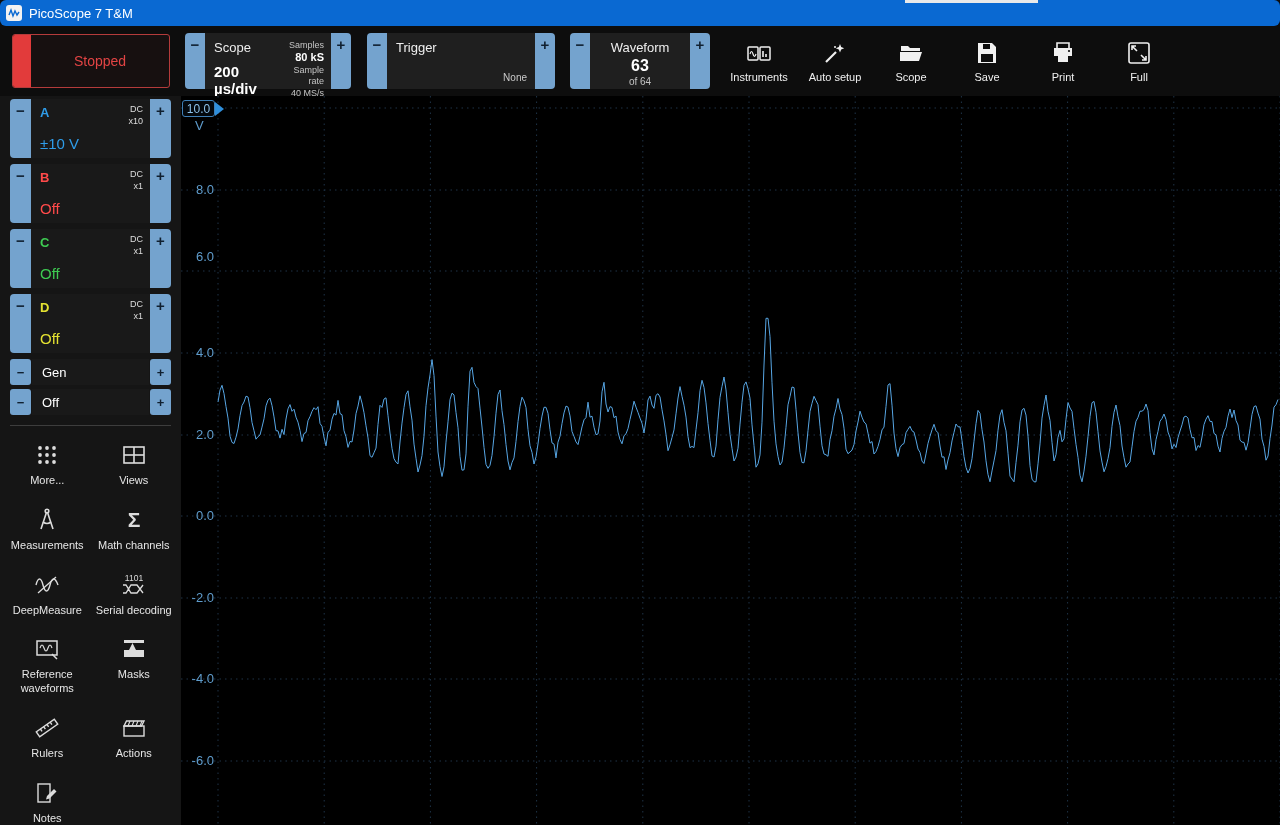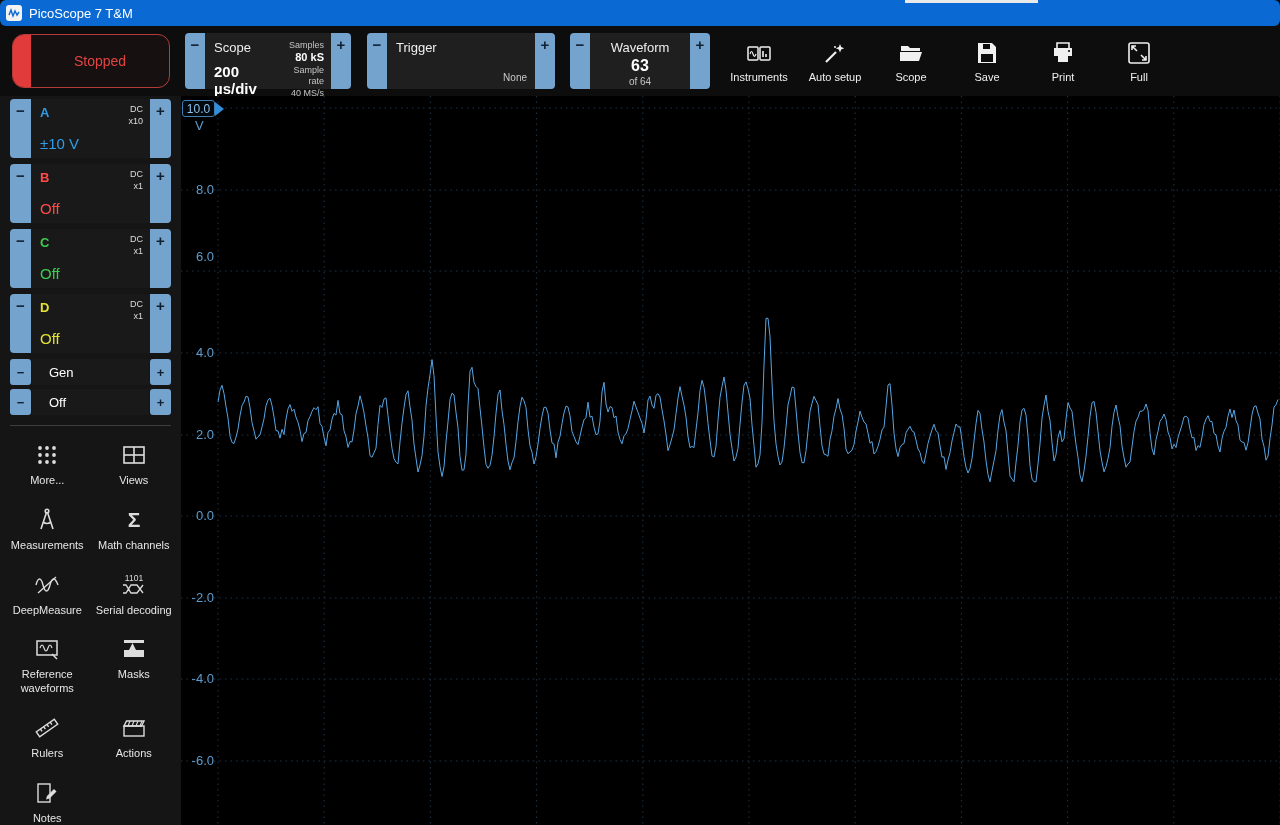--- a/index.html
+++ b/index.html
@@ -7,21 +7,21 @@
   body { background:#0d0d0d; font-family:"Liberation Sans", sans-serif; color:#fff; position:relative; }
 
   
   .titlebar { position:absolute; top:0; left:0; width:1280px; height:26px; background:#0a69d2; display:flex; align-items:center;border-radius:6px; }
   .titlebar .logo { width:16px; height:16px; margin:0 7px 0 6px; background:#f2f2f2; border-radius:3px; display:flex; align-items:center; justify-content:center; }
   .titlebar .app-title { font-size:13px; color:#fff; }
   .titlebar-accent { position:absolute; top:0; left:905px; width:133px; height:3px; background:#e9e9e9; }
 
   
   .toolbar { position:absolute; top:26px; left:0; width:1280px; height:70px; background:#0d0d0d; display:flex; align-items:center; }
-  .run-btn { margin-left:12px; width:158px; height:54px; border:1px solid #b53b3b; border-radius:12px; background:#171010; display:flex; overflow:hidden; cursor:pointer; }
+  .run-btn { margin-left:12px; width:158px; height:54px; border:1px solid #b53b3b; border-radius:3px; background:#171010; display:flex; overflow:hidden; cursor:pointer; }
   .run-btn .run-strip { width:18px; background:#e23b3b; }
   .run-btn .run-label { flex:1; display:flex; align-items:center; justify-content:center; color:#e24444; font-size:14px; }
 
   .group { display:flex; height:56px; }
   .group-btn { width:20px; background:#74a3ce; color:#102030; font-weight:bold; font-size:15px; display:flex; justify-content:center; align-items:flex-start; padding-top:3px; cursor:pointer; }
   .group-btn.minus { border-radius:4px 0 0 4px; }
   .group-btn.plus  { border-radius:0 4px 4px 0; }
   .group-body { background:#1f1f1f; }
 
   .scope-group { margin-left:15px; }
@@ -56,21 +56,21 @@
   .chan-btn.minus { border-radius:4px 0 0 4px; }
   .chan-btn.plus  { border-radius:0 4px 4px 0; }
   .chan-body { flex:1; background:#191919; position:relative; cursor:pointer; }
   .chan-id { position:absolute; top:6px; left:9px; font-size:13px; font-weight:bold; }
   .chan-coupling { position:absolute; top:5px; right:7px; font-size:9px; color:#ddd; }
   .chan-probe { position:absolute; top:17px; right:7px; font-size:9px; color:#ddd; }
   .chan-range { position:absolute; bottom:6px; left:9px; font-size:15px; }
 
   .gen-row { display:flex; width:161px; height:26px; margin:4px 0 0 10px; }
   .gen-btn { width:21px; background:#74a3ce; color:#102030; font-weight:bold; font-size:13px; display:flex; justify-content:center; align-items:center; border-radius:3px; cursor:pointer; }
-  .gen-body { flex:1; background:#191919; color:#fff; font-size:13px; display:flex; align-items:center; padding-left:17px; margin:0 1px; }
+  .gen-body { flex:1; background:#191919; color:#fff; font-size:13px; display:flex; align-items:center; padding-left:10px; margin:0 1px; }
 
   .side-divider { margin:10px 10px 4px 10px; border-top:1px solid #3d3d3d; }
 
   .tools-grid { display:grid; grid-template-columns:1fr 1fr; row-gap:17px; padding:10px 4px 0 4px; }
   .tool { display:flex; flex-direction:column; align-items:center; gap:4px; cursor:pointer; }
   .tool .t-icon { height:30px; display:flex; align-items:center; justify-content:center; }
   .tool .t-label { font-size:11px; color:#e6e6e6; text-align:center; max-width:76px; line-height:1.25; }
 
   
   .scope-view { position:absolute; top:96px; left:181px; width:1099px; height:729px; background:#000; cursor:crosshair; }

